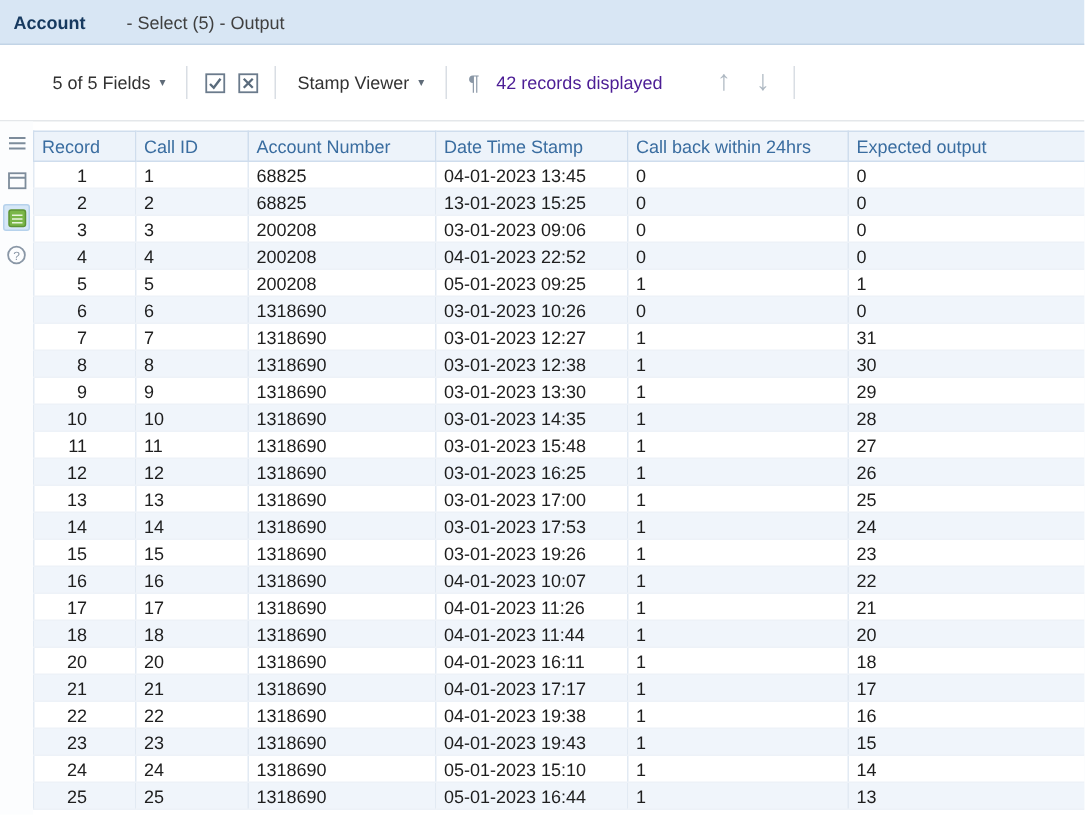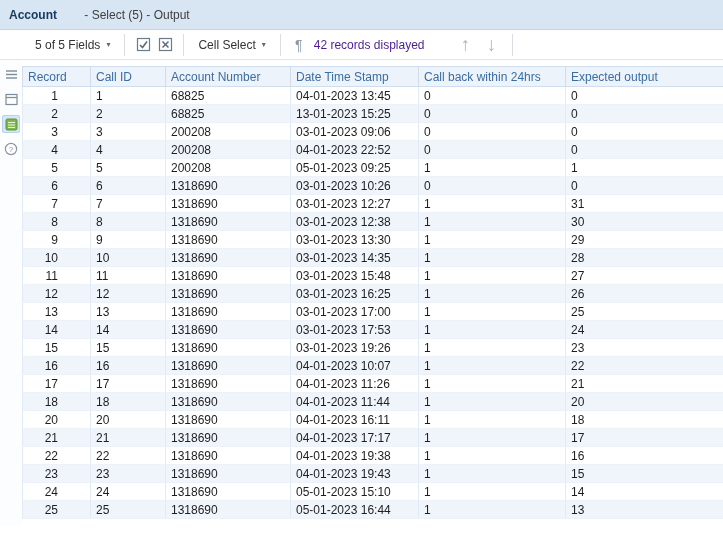--- a/index.html
+++ b/index.html
@@ -14,21 +14,21 @@
   
   .titlebar {
     height: 30px; background: #d8e6f4; border-bottom: 1px solid #c2d4e6;
     display: flex; align-items: center; padding: 0 9px; font-size: 12px;
   }
   .title-app { font-weight: bold; color: #16395f; white-space: pre; }
   .title-context { color: #404040; white-space: pre; margin-left: 24px; }
 
   
   .toolbar {
-    height: 30px; display: flex; align-items: center;
+    height: 51px; display: flex; align-items: center;
     padding-left: 28px; background: #fff; border-bottom: 1px solid #e4e7ea;
     font-size: 12px; color: #333;
   }
   .tb-btn {
     display: flex; align-items: center; gap: 6px;
     padding: 5px 6px; border: 1px solid transparent; border-radius: 2px;
     cursor: default; white-space: nowrap; color: #333;
     background: transparent; font-size: 12px; font-family: inherit;
   }
   .caret { font-size: 8px; color: #5f6b78; line-height: 1; }
@@ -107,21 +107,21 @@
     <svg width="15" height="15" viewBox="0 0 15 15">
       <rect x="1.5" y="1.5" width="12" height="12" fill="none" stroke="#6b7b8c" stroke-width="1.2"></rect>
       <line x1="4.5" y1="4.5" x2="10.5" y2="10.5" stroke="#5a6b7c" stroke-width="1.5"></line>
       <line x1="10.5" y1="4.5" x2="4.5" y2="10.5" stroke="#5a6b7c" stroke-width="1.5"></line>
     </svg>
   </button>
 
   <div class="tb-sep"></div>
 
   <button class="tb-btn">
-    <span>Cell Select</span>
+    <span>Stamp Viewer</span>
     <span class="caret">▾</span>
   </button>
 
   <div class="tb-sep"></div>
 
   <button class="tb-icon-btn">
     <span class="pilcrow">¶</span>
   </button>
 
   <span class="records">42 records displayed</span>

